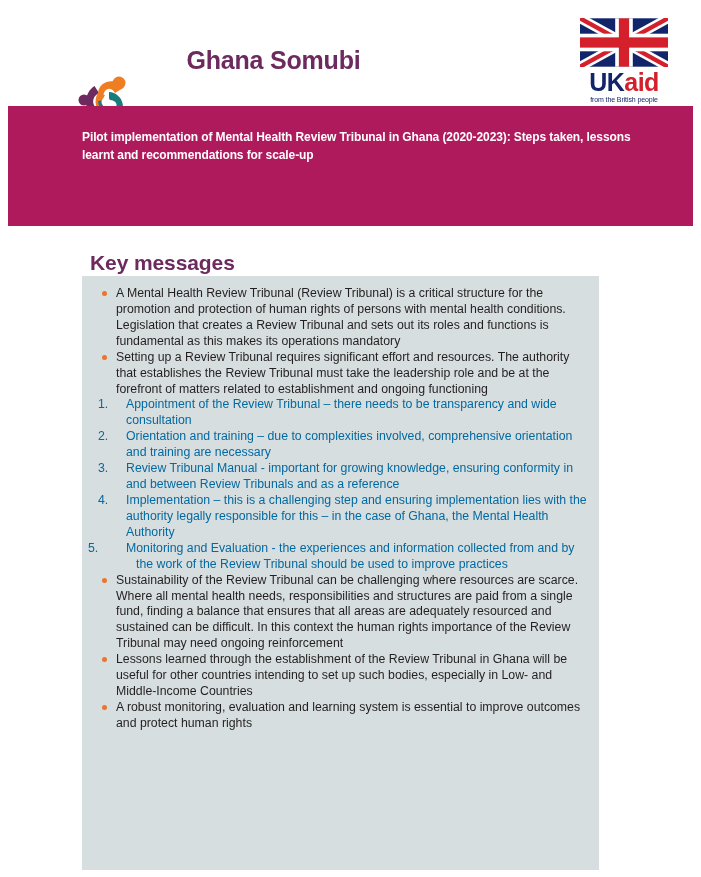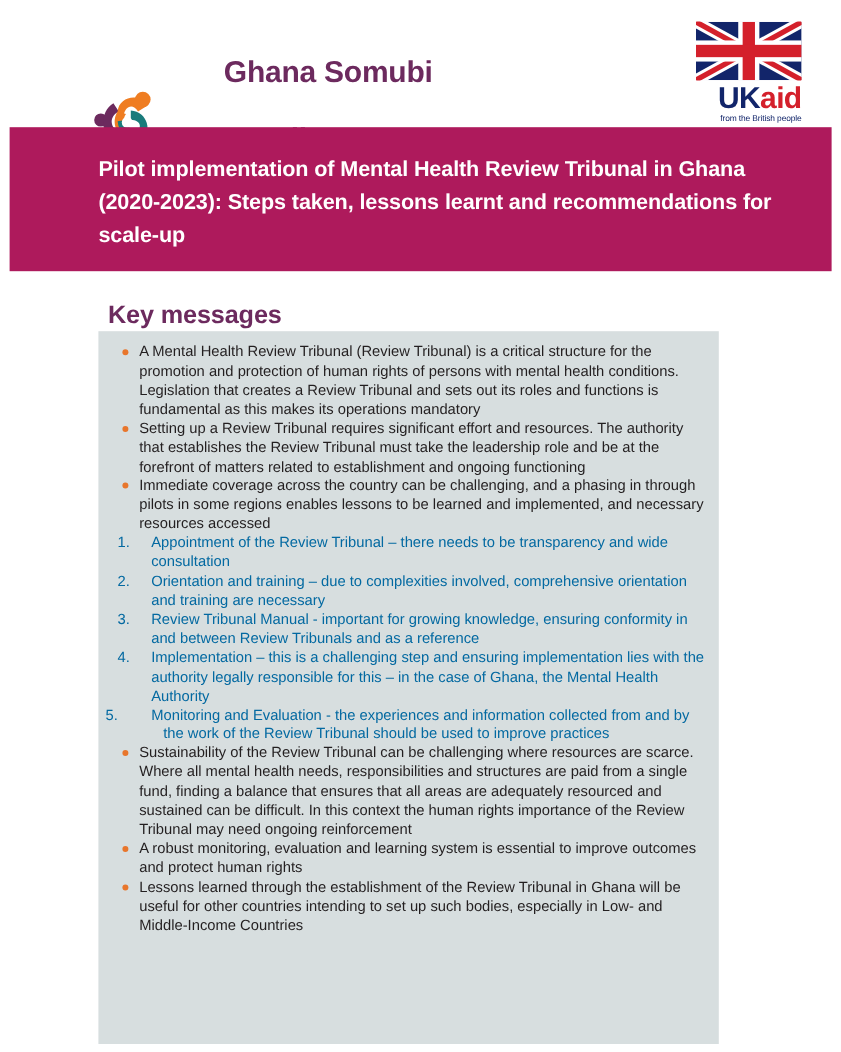--- a/index.html
+++ b/index.html
@@ -41,21 +41,21 @@
     white-space: pre;
   }
   .brand-text .line2 { display: block; }
 
   
   .ukaid {
     position: absolute;
     right: 33px;
     top: 18px;
     width: 88px;
-    text-align: right;
+    text-align: center;
   }
   .ukaid-flag { width: 88px; height: 49px; display: block; }
   .ukaid-word {
     font-size: 25px;
     font-weight: bold;
     line-height: 1;
     margin-top: 3px;
     letter-spacing: -0.5px;
   }
   .ukaid-word .uk { color: #12256A; }
@@ -74,21 +74,21 @@
     left: 8px;
     top: 106px;
     width: 685px;
     height: 120px;
     background: #AE1A5C;
     box-sizing: border-box;
     padding: 22px 30px 0 74px;
   }
   .title-banner h1 {
     margin: 0;
-    font-size: 18px;
+    font-size: 12px;
     font-weight: bold;
     line-height: 1.52;
     color: #ffffff;
     letter-spacing: -0.1px;
   }
 
   
   .section-heading {
     position: absolute;
     left: 82px;
@@ -220,29 +220,28 @@
 <div class="title-banner">
   <h1>Pilot implementation of Mental Health Review Tribunal in Ghana (2020-2023): Steps taken, lessons learnt and recommendations for scale-up</h1>
 </div>
 
 <h2 class="section-heading">Key messages</h2>
 
 <div class="content-box">
   <ul class="bullets">
     <li>A Mental Health Review Tribunal (Review Tribunal) is a critical structure for the promotion and protection of human rights of persons with mental health conditions. Legislation that creates a Review Tribunal and sets out its roles and functions is fundamental as this makes its operations mandatory</li>
     <li>Setting up a Review Tribunal requires significant effort and resources. The authority that establishes the Review Tribunal must take the leadership role and be at the forefront of matters related to establishment and ongoing functioning</li>
-    <li>Immediate coverage across the country can be challenging, and a phasing in through pilots in some regions enables lessons to be learned and implemented, and necessary resources accessed</li>
   </ul>
 
   <ol class="steps">
     <li>Appointment of the Review Tribunal – there needs to be transparency and wide consultation</li>
     <li>Orientation and training – due to complexities involved, comprehensive orientation and training are necessary</li>
     <li>Review Tribunal Manual - important for growing knowledge, ensuring conformity in and between Review Tribunals and as a reference</li>
     <li>Implementation – this is a challenging step and ensuring implementation lies with the authority legally responsible for this – in the case of Ghana, the Mental Health Authority</li>
     <li class="deep-indent">Monitoring and Evaluation - the experiences and information collected from and by the work of the Review Tribunal should be used to improve practices</li>
   </ol>
 
   <ul class="bullets">
     <li>Sustainability of the Review Tribunal can be challenging where resources are scarce. Where all mental health needs, responsibilities and structures are paid from a single fund, finding a balance that ensures that all areas are adequately resourced and sustained can be difficult. In this context the human rights importance of the Review Tribunal may need ongoing reinforcement</li>
+    <li>Lessons learned through the establishment of the Review Tribunal in Ghana will be useful for other countries intending to set up such bodies, especially in Low- and Middle-Income Countries</li>
     <li>A robust monitoring, evaluation and learning system is essential to improve outcomes and protect human rights</li>
-    <li>Lessons learned through the establishment of the Review Tribunal in Ghana will be useful for other countries intending to set up such bodies, especially in Low- and Middle-Income Countries</li>
   </ul>
 </div>
 
 </body></html>

